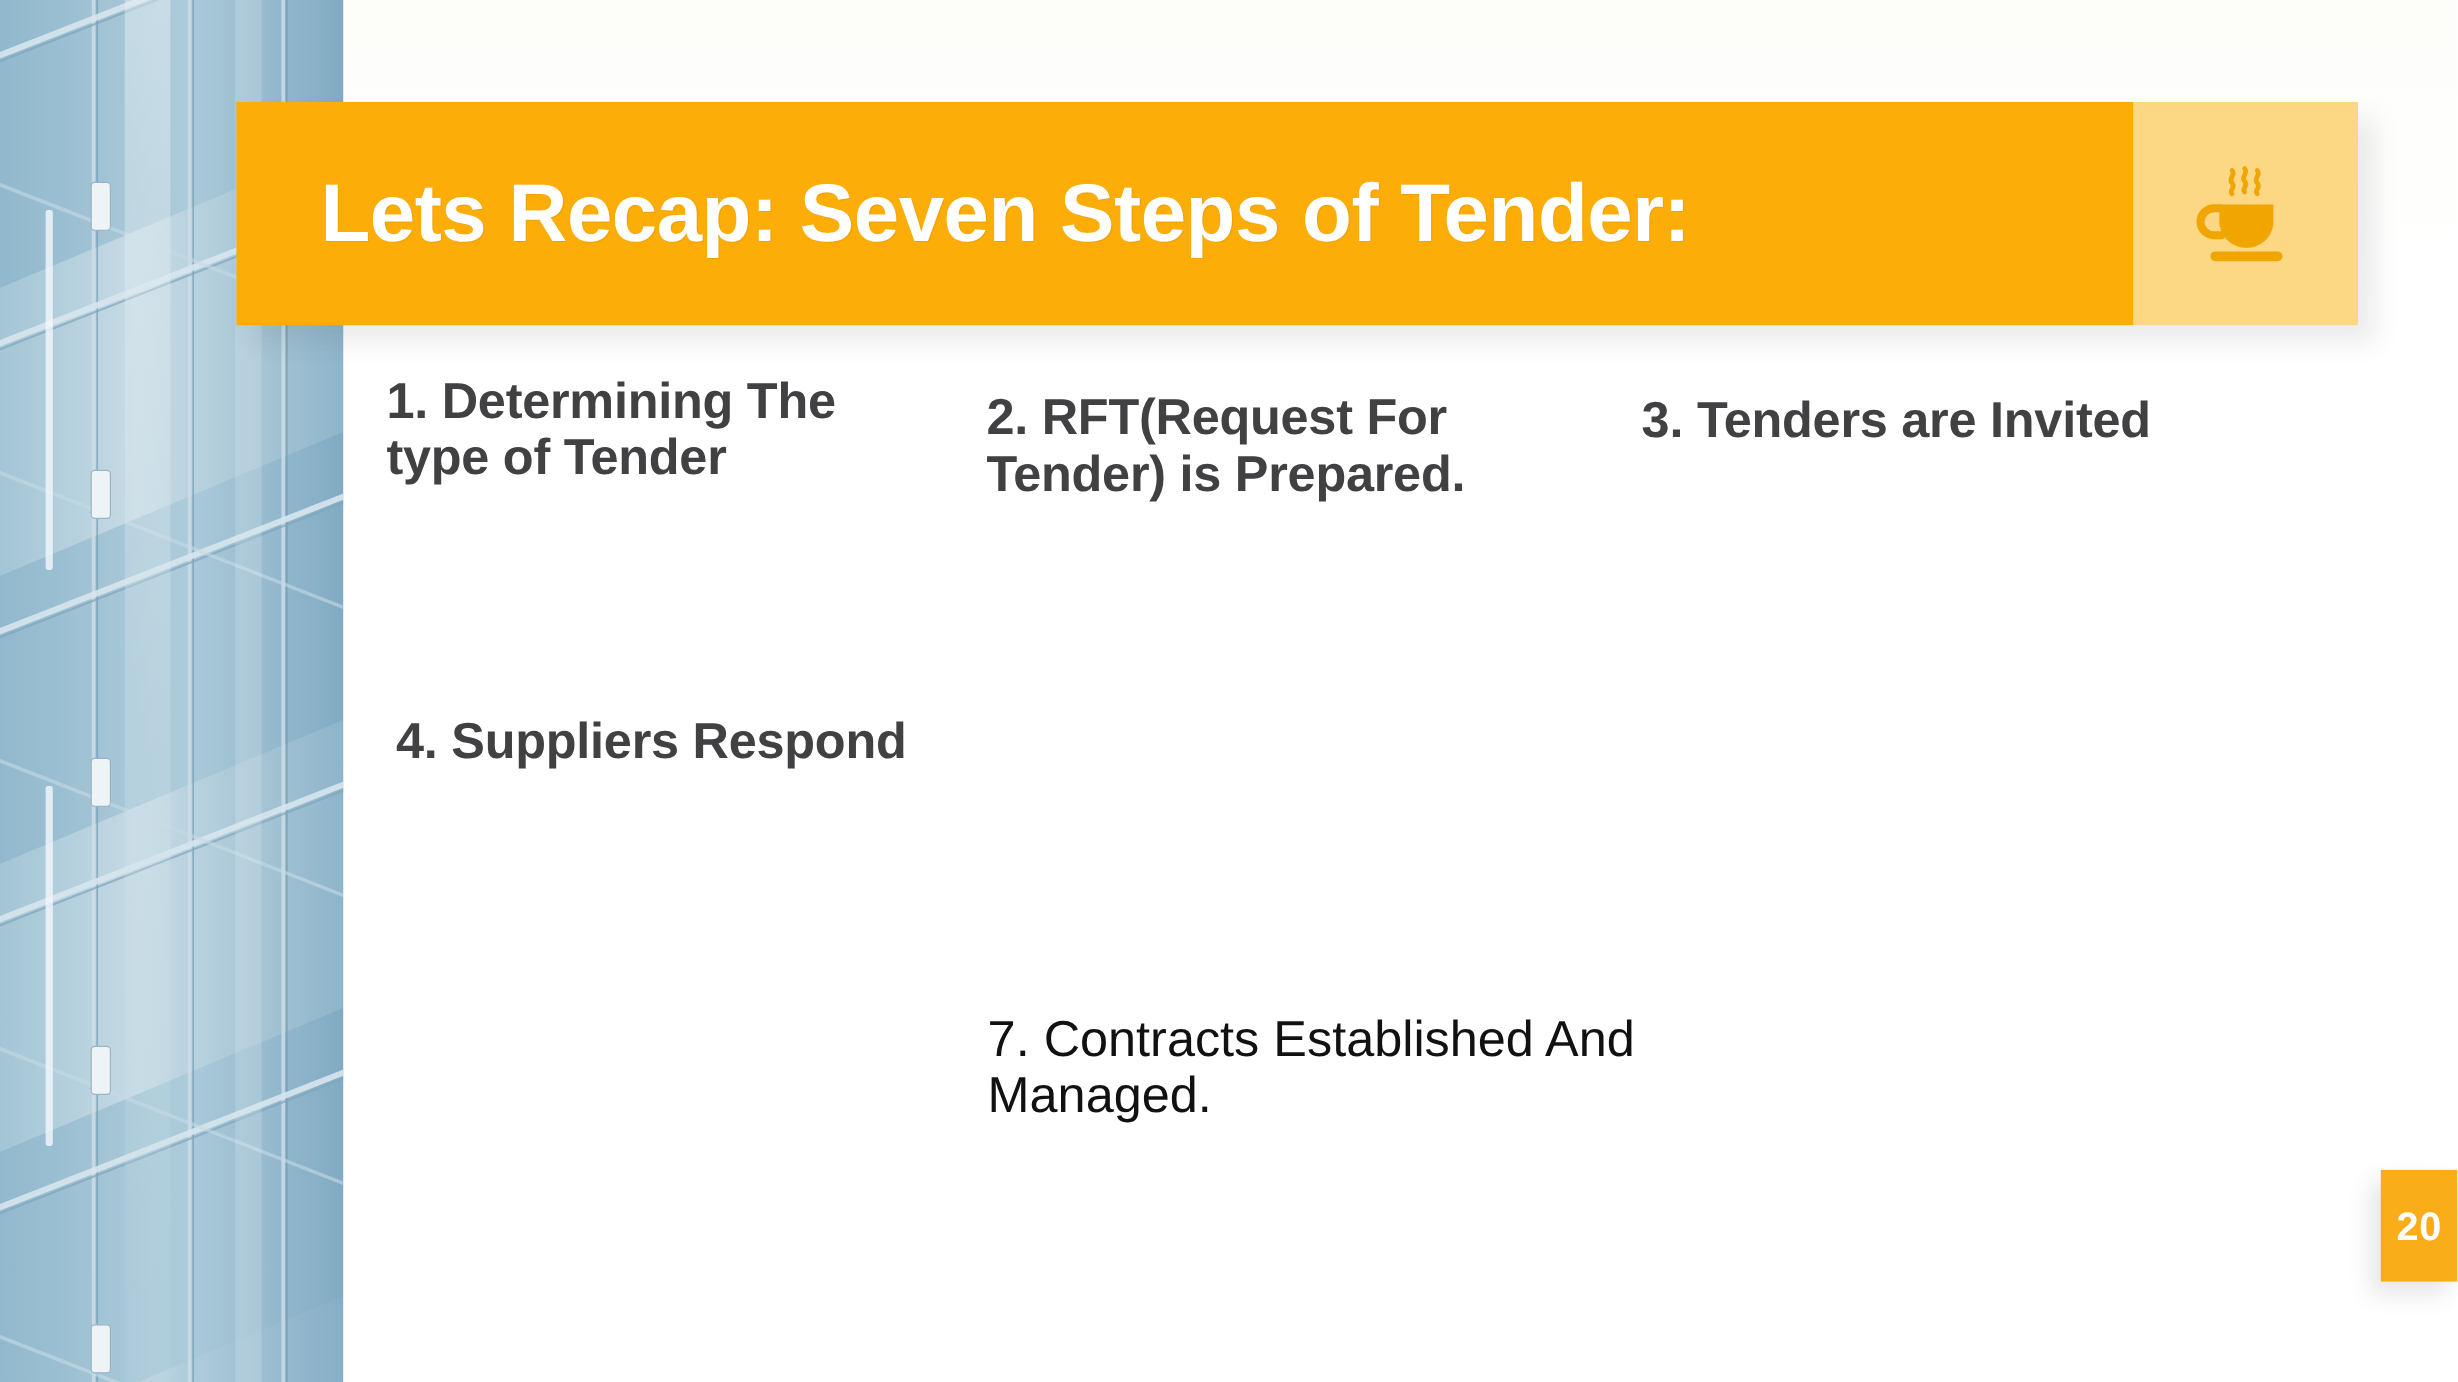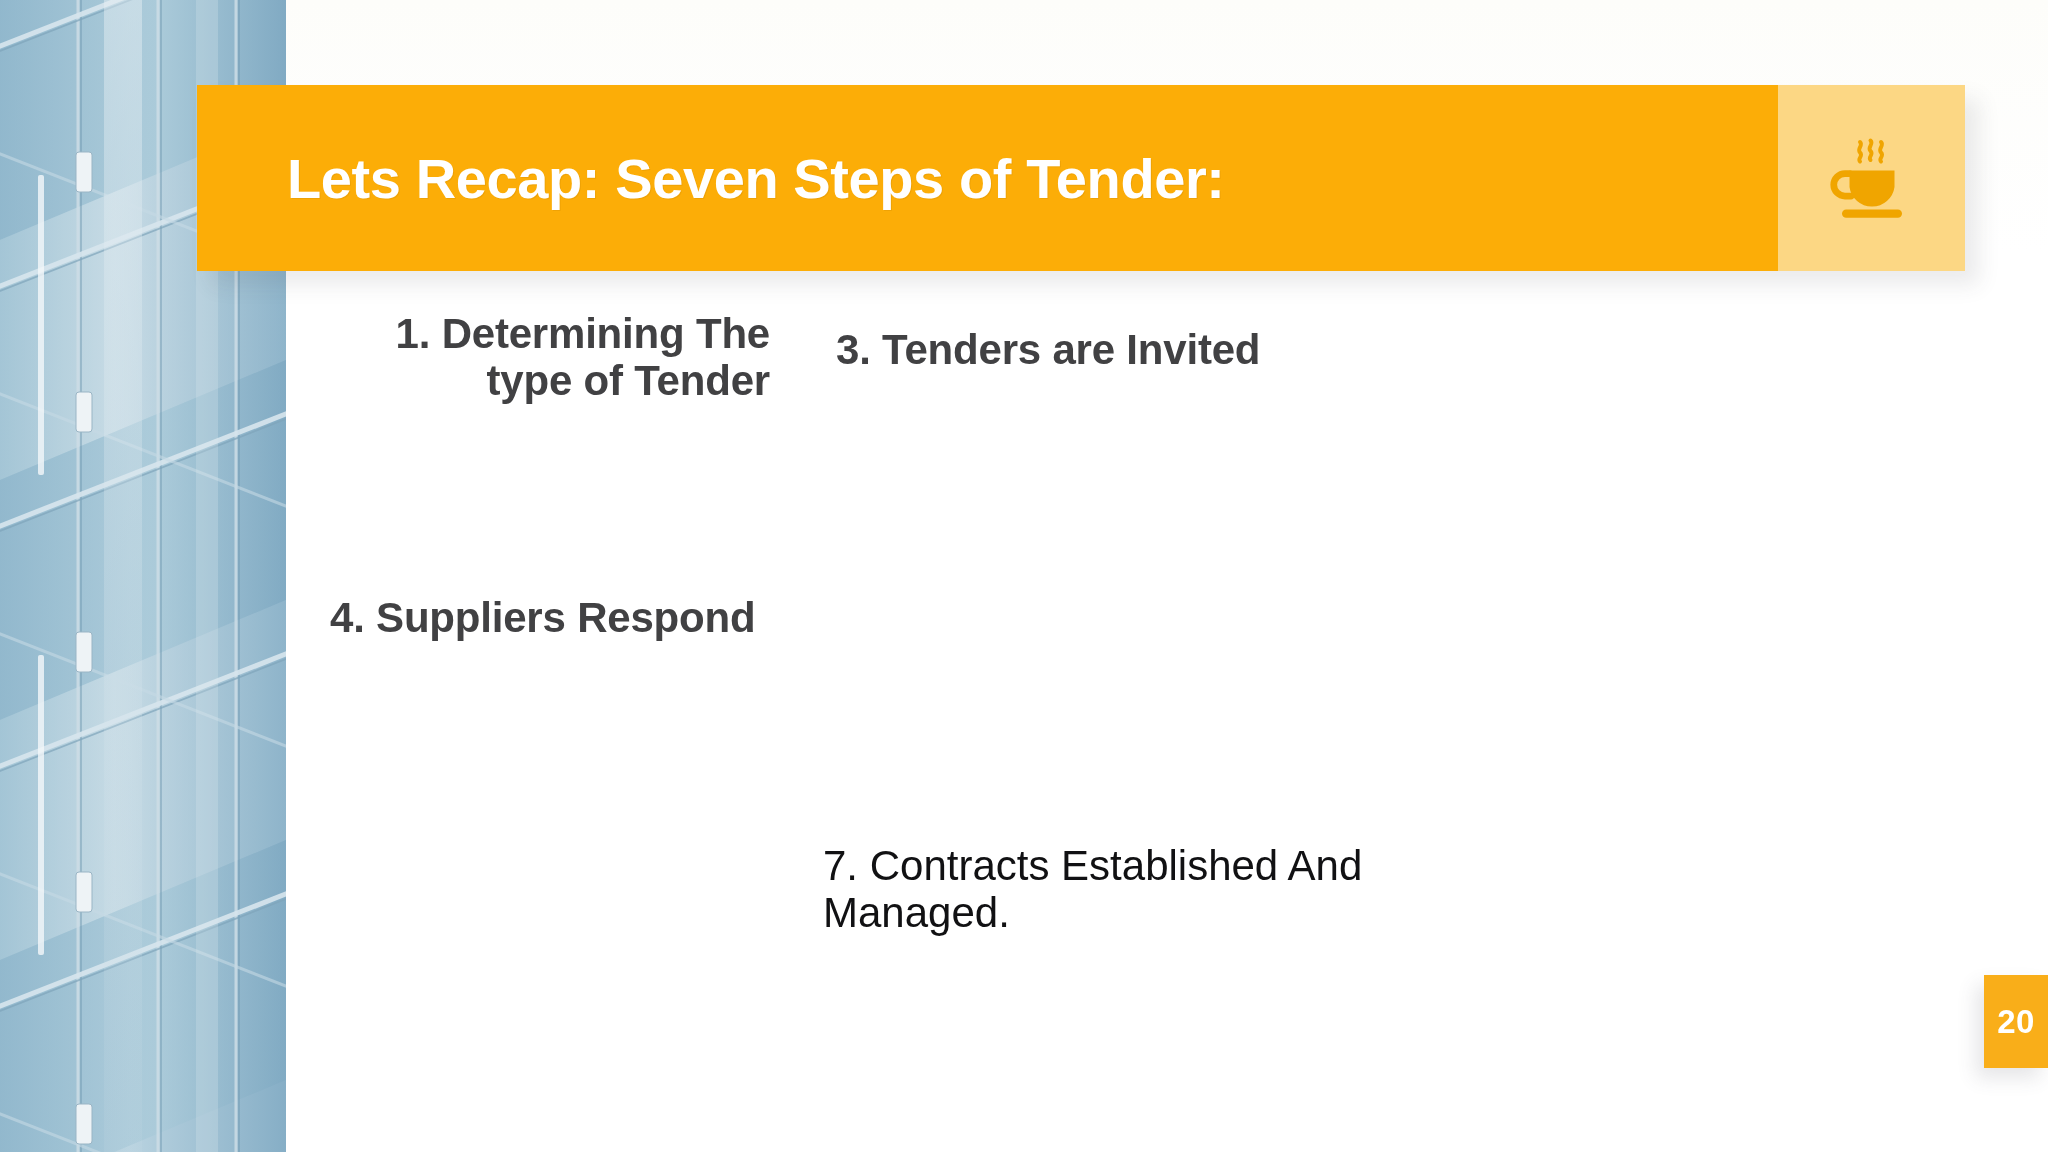--- a/index.html
+++ b/index.html
@@ -43,24 +43,24 @@
     box-shadow:14px 14px 20px rgba(60,60,70,.10);
   }
   #banner-title-area {
     flex:0 0 1581px;
     background:#FCAD07;
     display:flex;
     align-items:center;
   }
   #banner-title {
     color:#ffffff;
-    font-size:56px;
+    font-size:68px;
     font-weight:bold;
     letter-spacing:-0.4px;
-    margin-left:90px;
+    margin-left:70px;
     white-space:nowrap;
     text-shadow:1px 1px 0 rgba(200,130,0,.25);
   }
   #banner-icon-area {
     flex:1 1 auto;
     background:#FCD784;
     display:flex;
     align-items:center;
     justify-content:center;
   }
@@ -85,21 +85,21 @@
 
   .step-cell {
     font-size:42px;
     font-weight:bold;
     line-height:1.12;
     color:#414143;
     letter-spacing:-0.2px;
   }
 
   
-  #step-1 { flex:0 0 430px; margin-left:54px; padding-top:0px;text-align:right; }
+  #step-1 { flex:0 0 430px; margin-left:36px; padding-top:0px; }
   #step-2 { flex:0 0 480px; margin-left:70px; padding-top:14px; }
   #step-3 { flex:0 0 480px; margin-left:66px; padding-top:16px; }
 
   
   #step-4 { flex:0 0 440px; margin-left:24px; }
   #step-5 { flex:0 0 470px; margin-left:84px; }
   #step-6 { flex:0 0 480px; margin-left:80px; }
 
   
   #step-7 {
@@ -242,20 +242,21 @@
 
         <rect x="12" y="53" width="40" height="5.5" rx="2.75" fill="#F0A500"></rect>
       </svg>
     </div>
   </div>
 
   <div id="steps-area">
 
     <div class="step-row" id="row-1">
       <div class="step-cell" id="step-1">1. Determining The type of Tender</div>
+      <div class="step-cell" id="step-2">2. RFT(Request For Tender) is Prepared.</div>
       <div class="step-cell" id="step-3">3. Tenders are Invited</div>
     </div>
 
     <div class="step-row" id="row-2">
       <div class="step-cell" id="step-4">4. Suppliers Respond</div>
     </div>
 
     <div class="step-row" id="row-3">
       <div id="step-7">7. Contracts Established And Managed.</div>
     </div>

